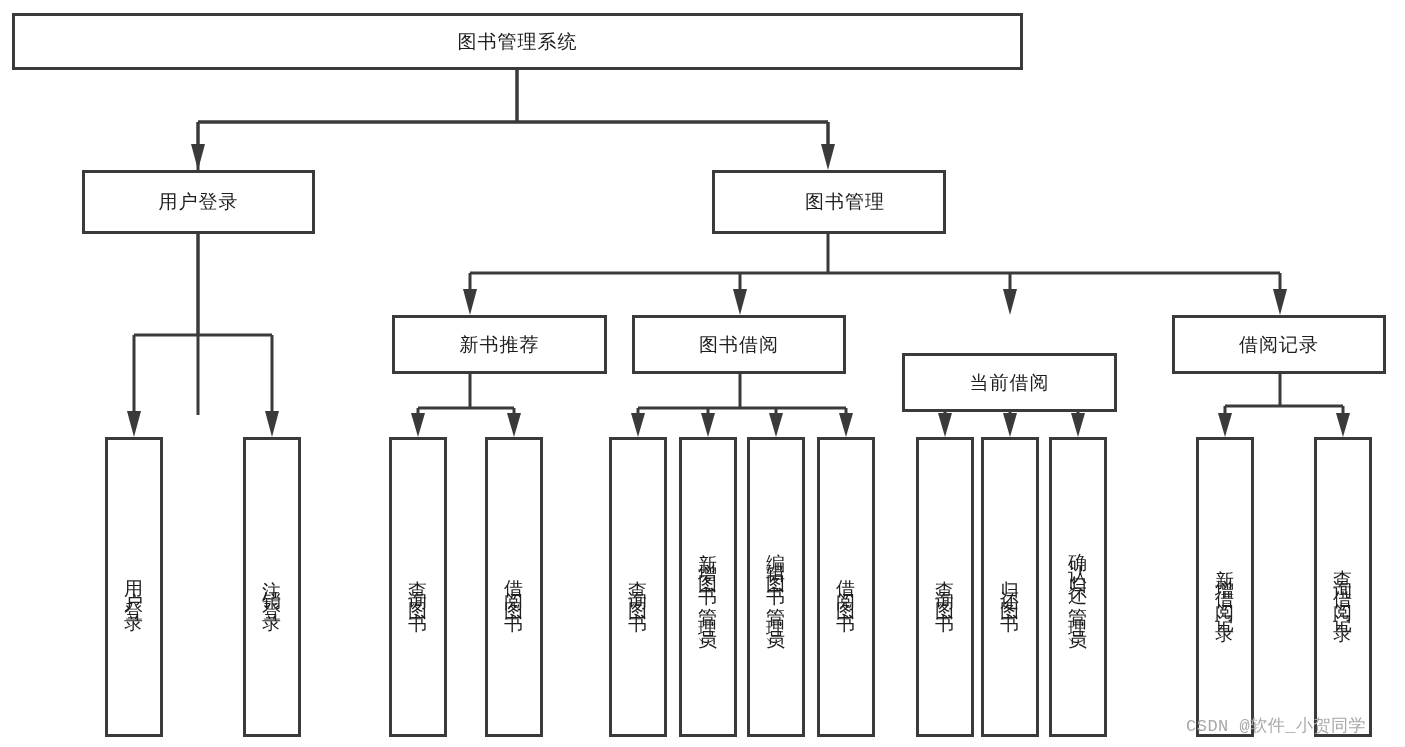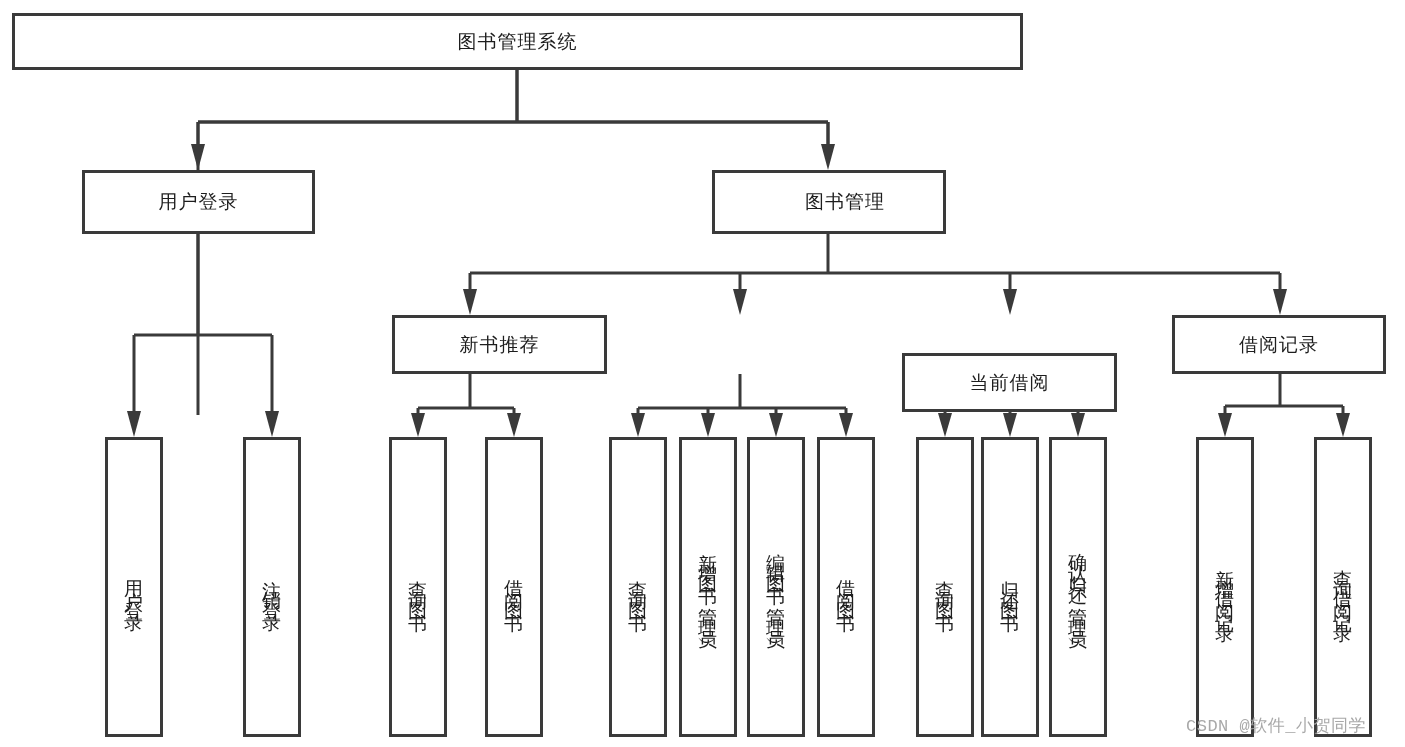--- a/index.html
+++ b/index.html
@@ -112,20 +112,21 @@
       <polygon points="1336,413 1350,413 1343,437"></polygon>
     </g>
   </svg>
 
   <div class="box h-box" style="left:12px; top:13px; width:1011px; height:57px;">图书管理系统</div>
 
   <div class="box h-box" style="left:82px; top:170px; width:233px; height:64px;">用户登录</div>
   <div class="box h-box" style="left:712px; top:170px; width:234px; height:64px;padding-left:32px;">图书管理</div>
 
   <div class="box h-box" style="left:363px; top:315px; width:215px; height:59px;margin-left:29px;">新书推荐</div>
+  <div class="box h-box" style="left:632px; top:315px; width:214px; height:59px;">图书借阅</div>
   <div class="box h-box" style="left:902px; top:315px; width:215px; height:59px;margin-top:38px;">当前借阅</div>
   <div class="box h-box" style="left:1172px; top:315px; width:214px; height:59px;">借阅记录</div>
 
   <div class="box v-box" style="left:105px; top:437px; width:58px; height:300px;">用户登录</div>
   <div class="box v-box" style="left:243px; top:437px; width:58px; height:300px;">注销登录</div>
 
   <div class="box v-box" style="left:389px; top:437px; width:58px; height:300px;">查询图书</div>
   <div class="box v-box" style="left:485px; top:437px; width:58px; height:300px;">借阅图书</div>
 
   <div class="box v-box" style="left:609px; top:437px; width:58px; height:300px;">查询图书</div>

